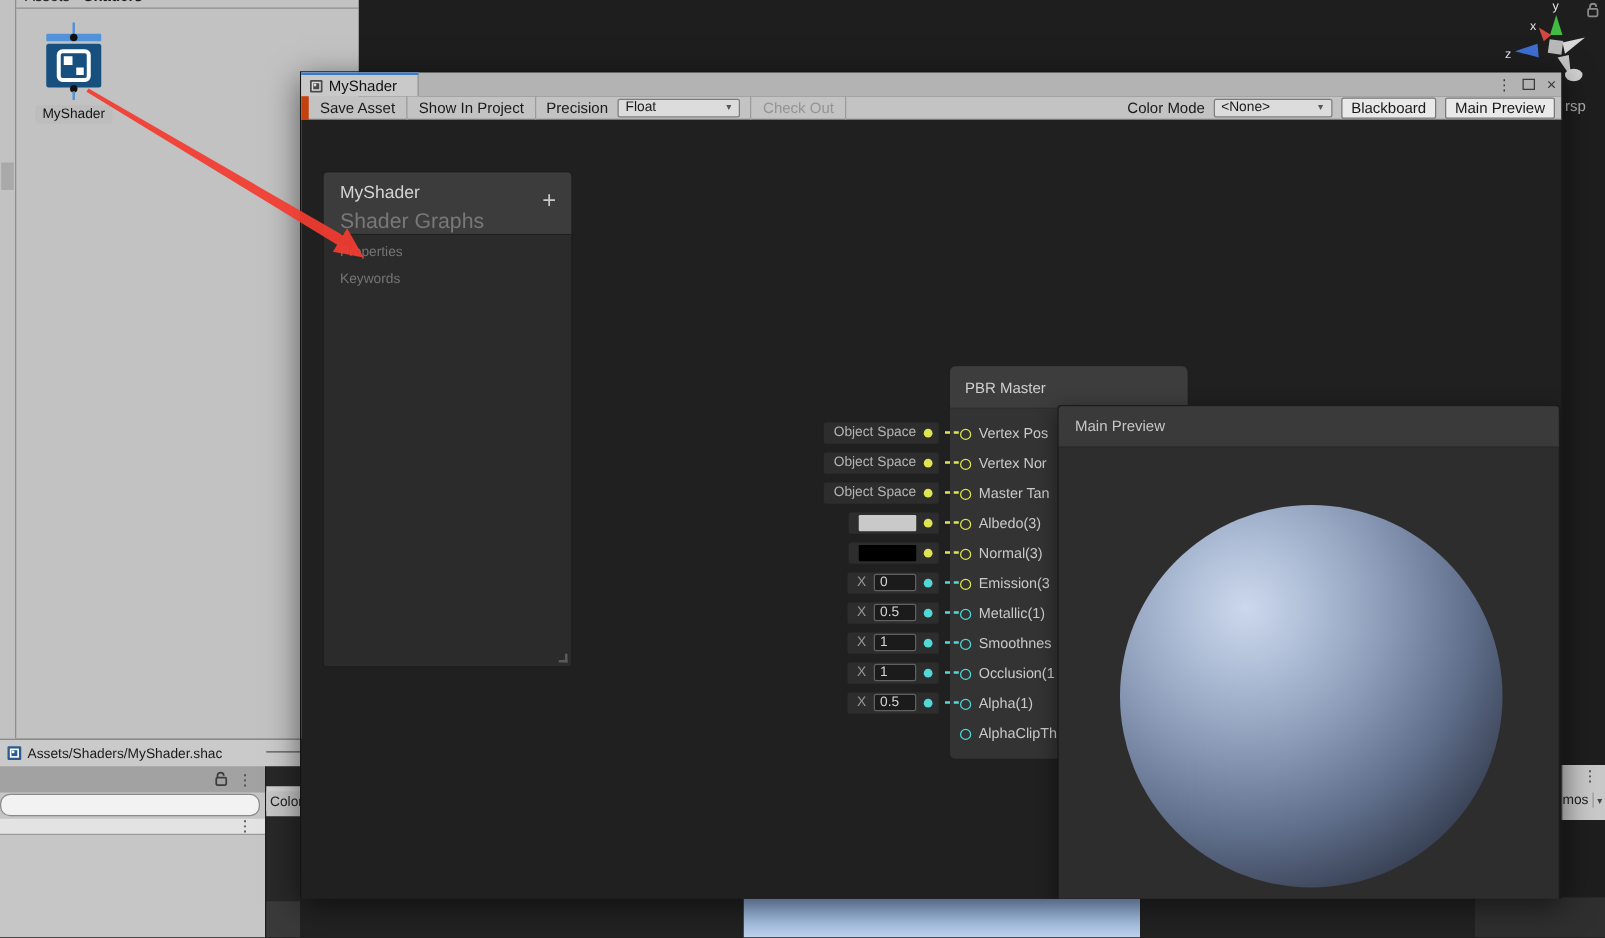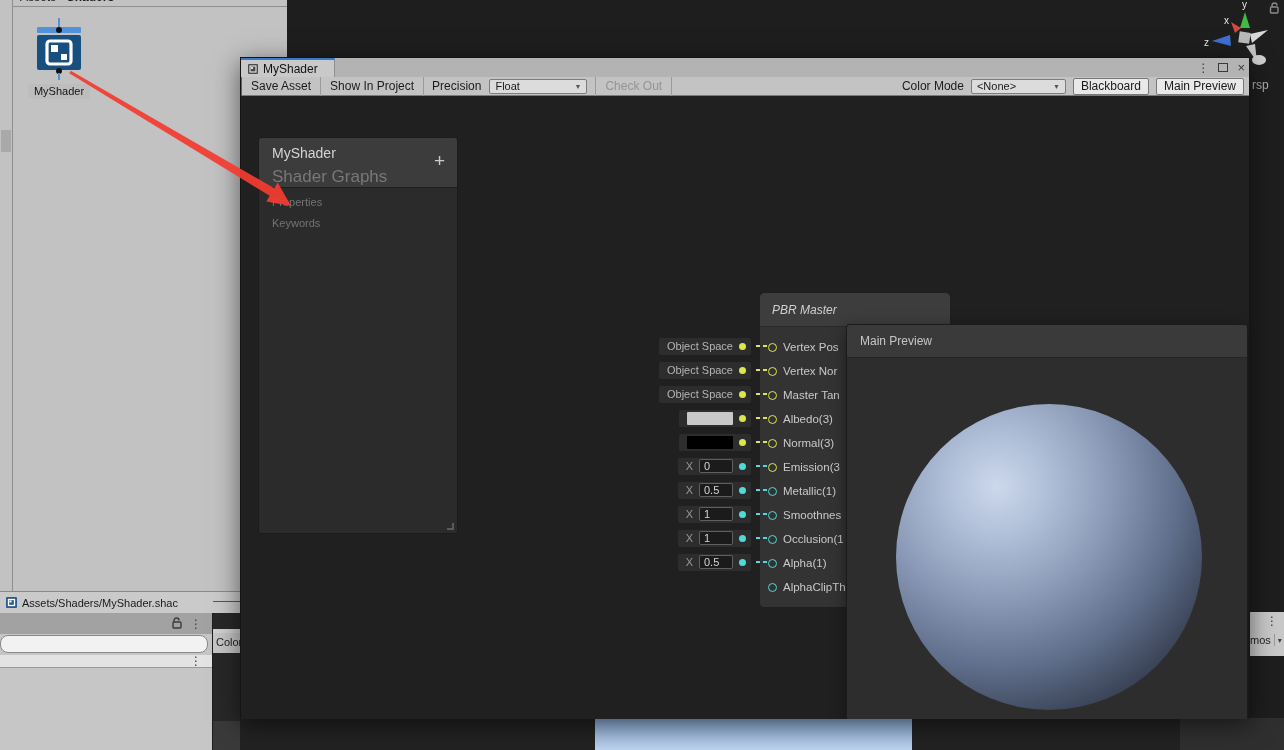--- a/index.html
+++ b/index.html
@@ -39,42 +39,42 @@
   
   .sg-window { left:240px; top:57px; width:1010px; height:661px; z-index:10; box-shadow:0 6px 24px rgba(0,0,0,.55); border:1px solid #141414; }
   .sg-tabbar { position:absolute; left:0; top:0; width:100%; height:19px; background:#b3b3b3; }
   .sg-tab { position:absolute; left:0; top:0; width:94px; height:19px; background:#c9c9c9; border-top:2px solid #3a79c9; border-right:1px solid #8f8f8f; display:flex; align-items:center; gap:4px; padding-left:6px; font-size:12px; color:#111; }
   .win-controls { position:absolute; right:4px; top:0; height:19px; display:flex; align-items:center; gap:9px; color:#3a3a3a; }
   .win-max { width:10px; height:9px; border:1.5px solid #3a3a3a; }
   .win-close { font-size:13px; line-height:1; }
 
   .sg-toolbar { position:absolute; left:0; top:19px; width:100%; height:19px; background:#c3c3c3; border-bottom:1px solid #7a7a7a; display:flex; align-items:center; font-size:12px; color:#1b1b1b; }
   .tb-item { padding:0 9px; height:19px; line-height:19px; border-right:1px solid #9b9b9b; white-space:nowrap; }
-  .tb-item.first { border-left:1px solid #c2410c; }
+  .tb-item.first { border-left:6px solid #c2410c; }
   .tb-label { padding:0 8px; white-space:nowrap; }
   .tb-disabled { color:#949494; }
   .dropdown { height:15px; background:#dcdcdc; border:1px solid #7d7d7d; border-radius:2px; font-size:11px; color:#1a1a1a; display:flex; align-items:center; justify-content:space-between; padding:0 5px; }
   .dd-arrow { font-size:7px; color:#555; }
   .tb-right { margin-left:auto; display:flex; align-items:center; gap:7px; padding-right:5px; }
   .chip-btn { height:17px; background:#e9e9e9; border:1px solid #787878; border-radius:2px; font-size:12px; color:#1a1a1a; padding:0 7px; line-height:15px; white-space:nowrap; }
 
   .sg-body { position:absolute; left:0; top:38px; width:100%; height:623px; background:#202020; overflow:hidden; }
 
   
   .blackboard { position:absolute; left:17px; top:41px; width:200px; height:397px; background:#2b2b2b; border:1px solid #1c1c1c; border-radius:3px; z-index:3; }
   .bb-head { position:absolute; left:0; top:0; width:100%; height:50px; background:#3c3c3c; border-bottom:1px solid #1f1f1f; border-radius:3px 3px 0 0; }
   .bb-title { position:absolute; left:13px; top:7px; font-size:14px; color:#d4d4d4; }
   .bb-sub { position:absolute; left:13px; top:29px; font-size:17px; color:#787878; }
   .bb-plus { position:absolute; right:12px; top:13px; font-size:19px; color:#c9c9c9; line-height:1; }
   .bb-row { position:absolute; left:13px; font-size:11px; color:#747474; }
   .bb-grip { position:absolute; right:3px; bottom:3px; width:7px; height:7px; border-right:2px solid #5a5a5a; border-bottom:2px solid #5a5a5a; }
 
   
   .node { position:absolute; left:518px; top:196px; width:192px; background:#333333; border:1px solid #1f1f1f; border-radius:5px; z-index:2; }
-  .node-title { height:34px; background:#3d3d3d; border-bottom:1px solid #292929; border-radius:5px 5px 0 0; font-size:12px; color:#cfcfcf; line-height:34px; padding-left:12px;font-style:italic; }
+  .node-title { height:34px; background:#3d3d3d; border-bottom:1px solid #292929; border-radius:5px 5px 0 0; font-size:12px; color:#cfcfcf; line-height:34px; padding-left:12px; }
   .node-ports { padding:8px 0; }
   .port-row { height:24px; display:flex; align-items:center; padding-left:8px; }
   .port-dot { width:9px; height:9px; border-radius:50%; border:1.6px solid; background:transparent; flex:none; }
   .port-label { margin-left:6px; font-size:11.5px; color:#c9c9c9; white-space:nowrap; }
 
   
   .widgets { position:absolute; left:326px; top:238px; width:200px; z-index:3; }
   .w-row { height:24px; display:flex; align-items:center; justify-content:flex-end; }
   .w-chip { height:17px; background:#2d2d2d; border-radius:2px; display:flex; align-items:center; padding:0 5px 0 8px; gap:6px; }
   .w-enum { font-size:11px; color:#b4b4b4; white-space:nowrap;text-align:center; }

